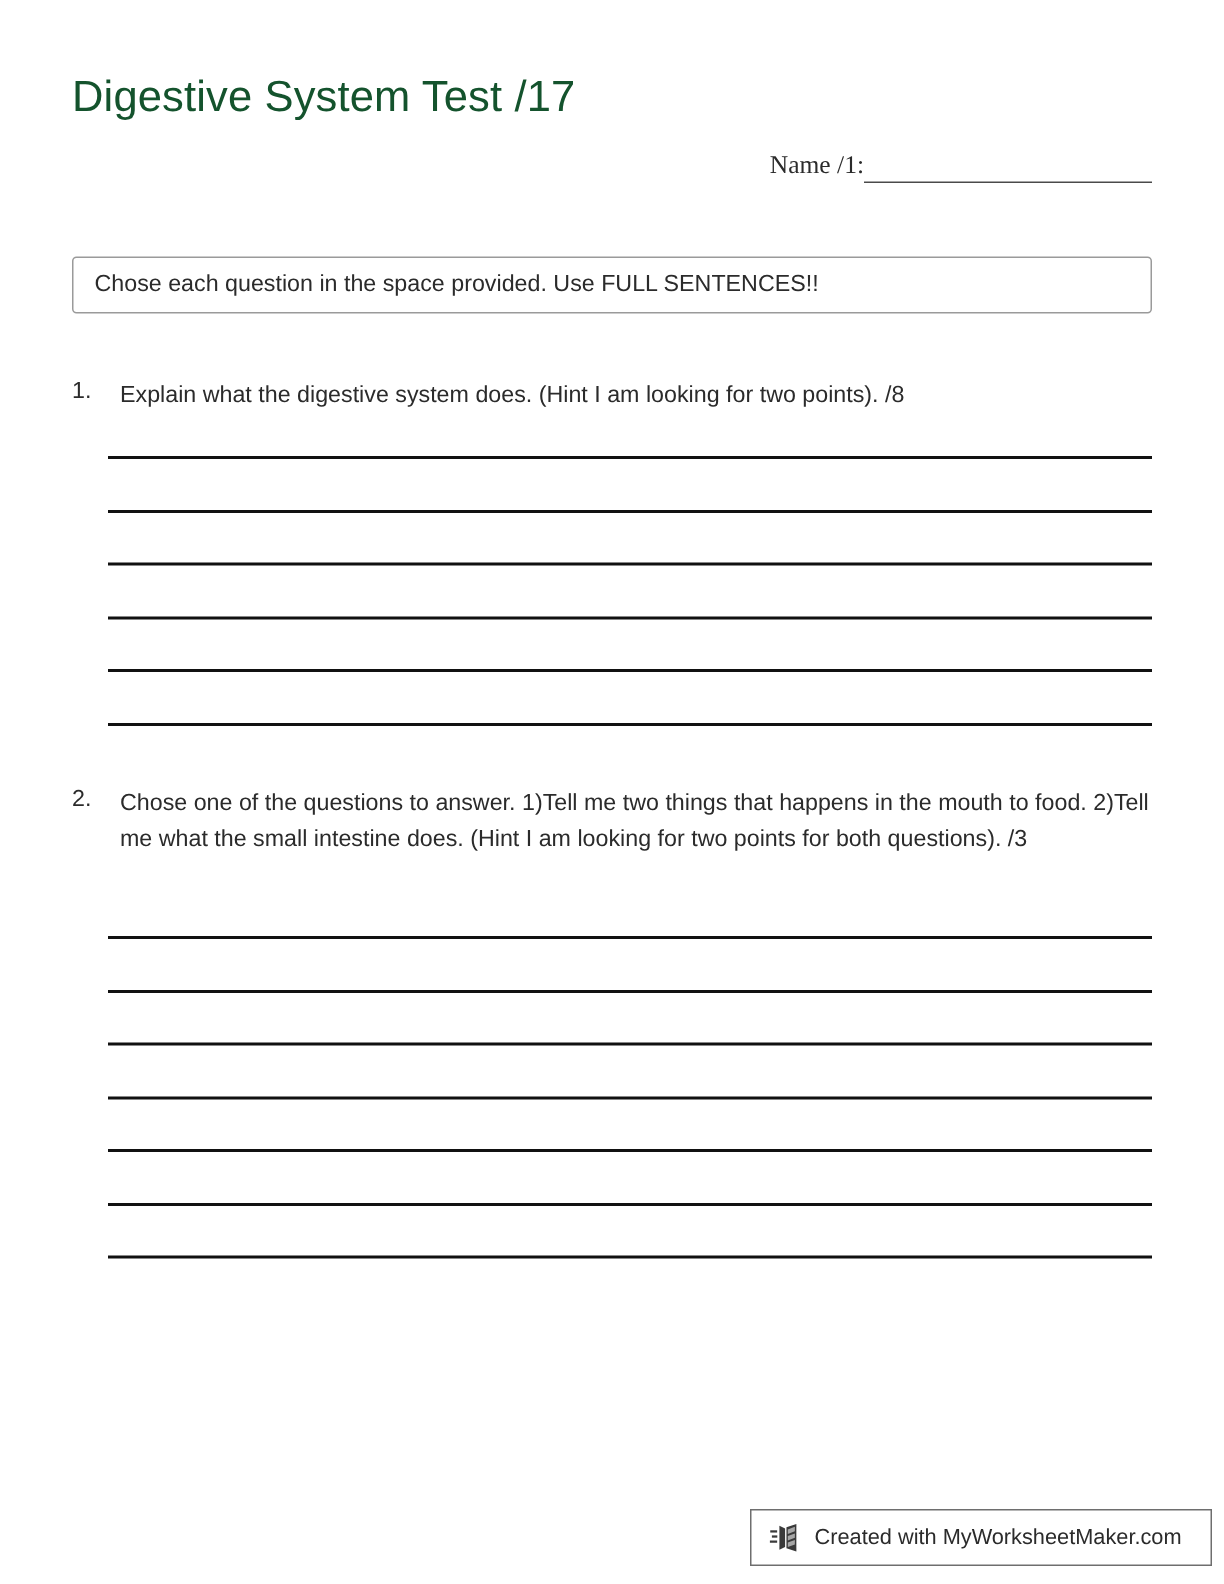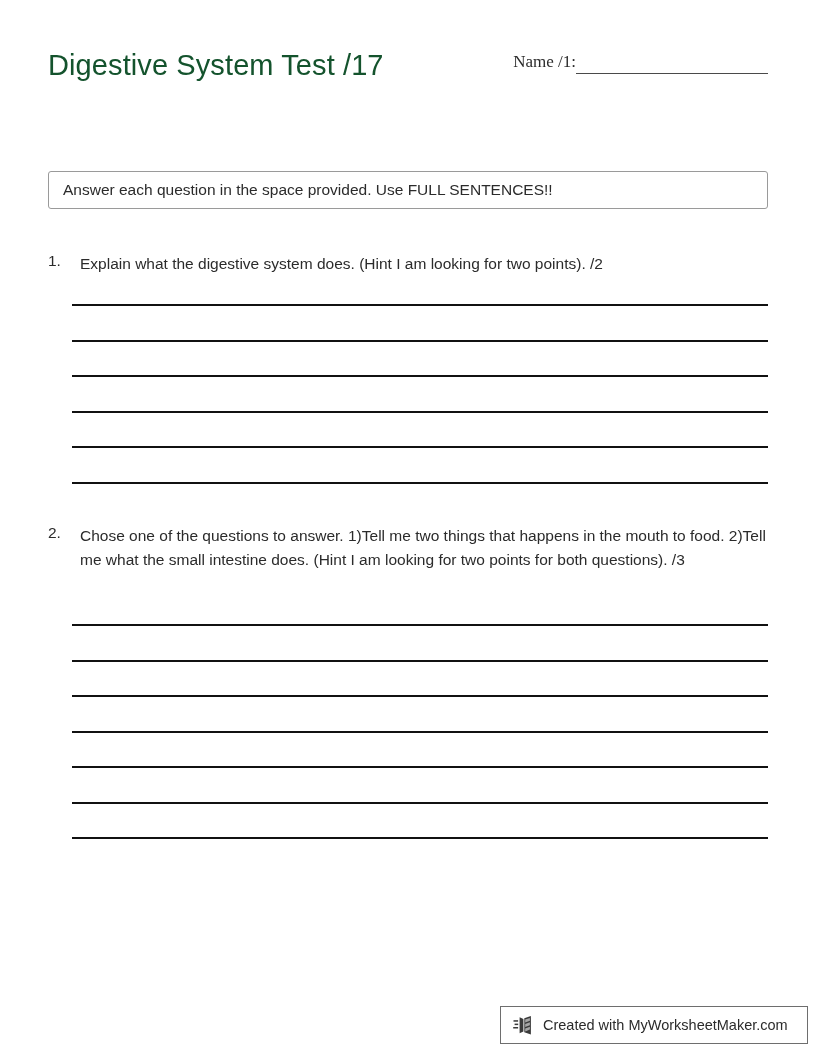--- a/index.html
+++ b/index.html
@@ -44,20 +44,21 @@
   }
   .name-date-block {
     position: absolute;
     right: 0;
     top: 6px;
     width: 270px;
   }
   .field-row {
     position: relative;
     height: 38px;
+    margin-top: 48px;
   }
   .field-label {
     position: absolute;
     right: 192px;
     top: 2px;
     font-family: "Liberation Serif", serif;
     font-size: 17px;
     color: #2b2b2b;
     white-space: nowrap;
   }
@@ -166,26 +167,26 @@
 
     <div class="name-date-block">
       <div class="field-row">
         <span class="field-label">Name /1:</span>
         <span class="field-rule"></span>
       </div>
     </div>
   </div>
 
   <div class="instruction-box">
-    <span class="instruction-text">Answer each question in the space provided. Use FULL SENTENCES!!</span>
+    <span class="instruction-text">Chose each question in the space provided. Use FULL SENTENCES!!</span>
   </div>
 
   <div class="question" id="question-1">
     <span class="q-number">1.</span>
-    <div class="q-text">Explain what the digestive system does. (Hint I am looking for two points). /2</div>
+    <div class="q-text">Explain what the digestive system does. (Hint I am looking for two points). /8</div>
   </div>
   <div class="answer-lines" id="answer-lines-1">
       <div class="answer-line" style="margin-top: 0px;"></div>
       <div class="answer-line" style="margin-top: 33.5px;"></div>
       <div class="answer-line" style="margin-top: 33.5px;"></div>
       <div class="answer-line" style="margin-top: 33.5px;"></div>
       <div class="answer-line" style="margin-top: 33.5px;"></div>
       <div class="answer-line" style="margin-top: 33.5px;"></div>
     </div>
 

